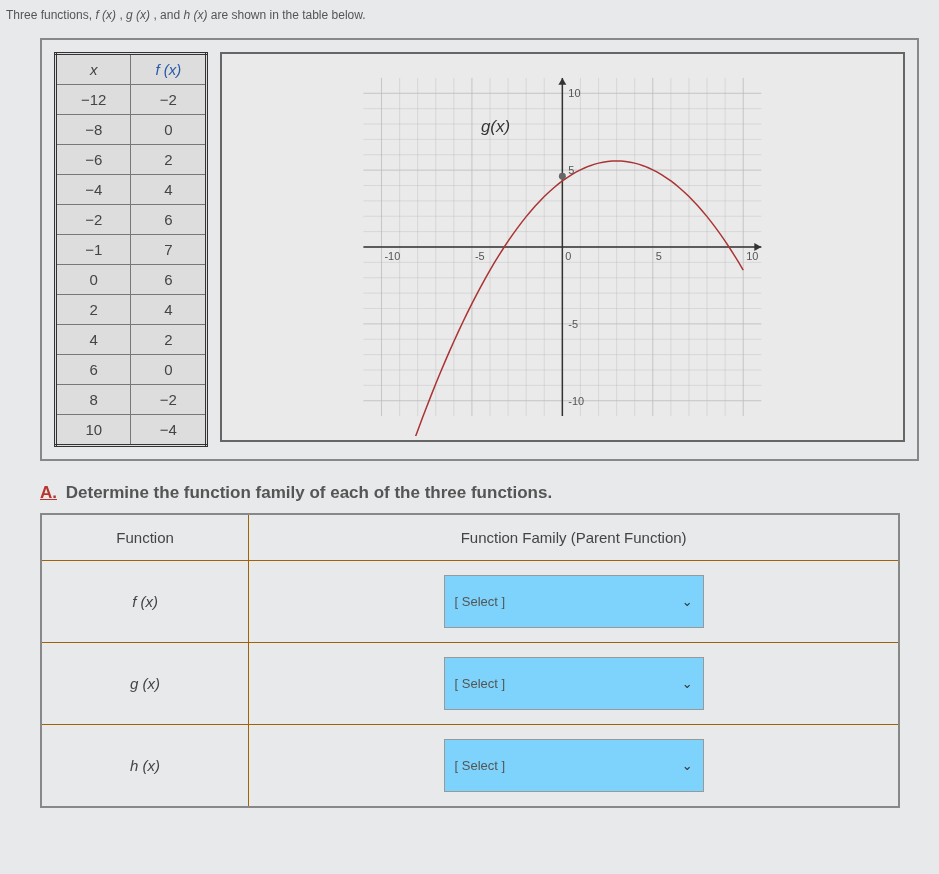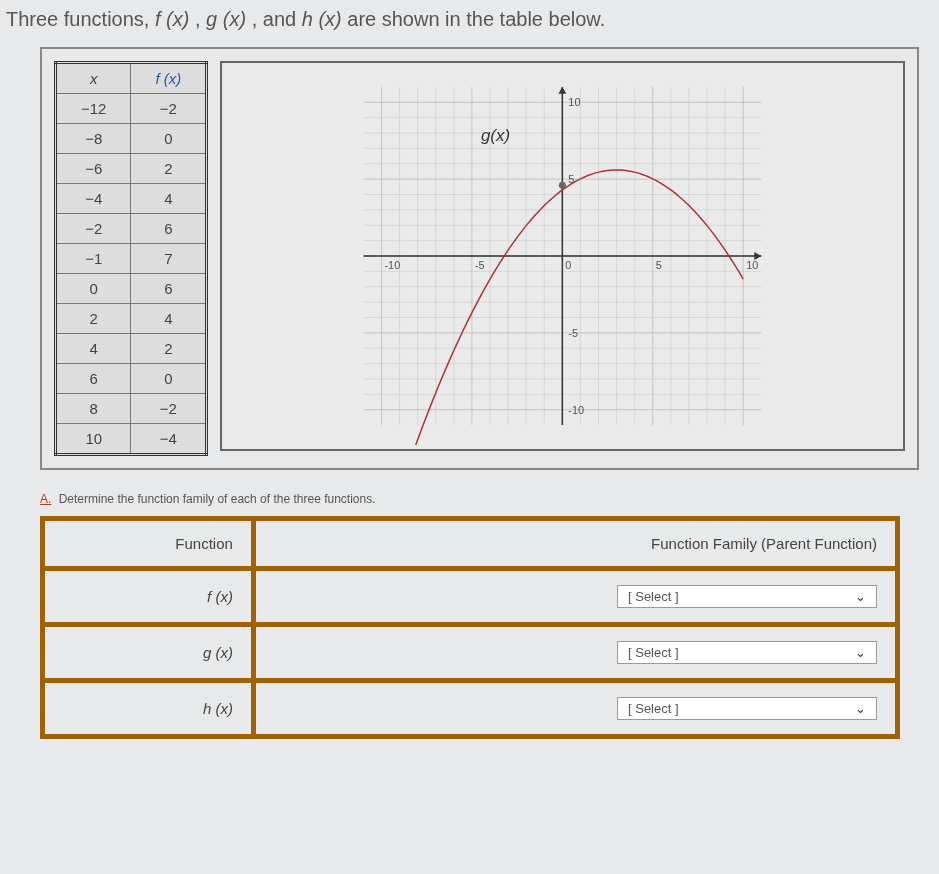--- a/index.html
+++ b/index.html
@@ -6,21 +6,21 @@
     body {
       font-family: Arial, sans-serif;
       background: #e8e9ea;
       width: 939px;
       height: 874px;
       padding: 0;
       color: #333;
     }
     .question-text {
       padding: 8px 6px;
-      font-size: 20px;
+      font-size: 12px;
       color: #555;
     }
     .math-var { font-style: italic; }
     .top-panel {
       border: 2px solid #888;
       margin: 8px 20px 20px 40px;
       padding: 12px;
       background: #e8e9ea;
       display: flex;
       gap: 12px;
@@ -71,46 +71,47 @@
       vertical-align: middle;
       text-align: center;
       font-size: 17px;
       line-height: 1;
     }
     .frac .num { display:block; border-bottom: 1.5px solid #333; padding: 0 4px; }
     .frac .den { display:block; padding: 0 4px; }
     .sqrt { border-top: 1.5px solid #333; padding-right: 2px; }
     .part-label {
       margin: 22px 20px 10px 40px;
-      font-size: 12px;
+      font-size: 17px;
       color: #555;
+      font-weight: bold;
     }
     .part-label .letter { color: #b8342d; text-decoration: underline; margin-right: 4px; }
     .answer-table {
       margin: 0 20px 20px 40px;
       border: 2px solid #888;
       border-collapse: collapse;
       width: 860px;
       background: #e8e9ea;
     }
     .answer-table th, .answer-table td {
-      border: 5px solid #a16207;
+      border: 1px solid #a16207;
       padding: 14px 18px;
       font-size: 15px;
-      text-align: right;
+      text-align: center;
       color: #444;
     }
     .answer-table th { font-weight: normal; }
     .fn-name { font-style: italic; }
     .select-widget {
       display: inline-flex;
       align-items: center;
       border: 1px solid #999;
-      background: #ffffff;
-      padding: 3px 10px;
+      background: #7dd3fc;
+      padding: 18px 10px;
       font-size: 13px;
       color: #555;
       width: 260px;
       justify-content: space-between;
       cursor: pointer;
     }
     .chev { font-size: 13px; color: #333; }
     .axis-text { font-size: 11px; fill: #555; }
     .gx-label { font-size: 17px; fill: #333; font-style: italic; }
   </style>

